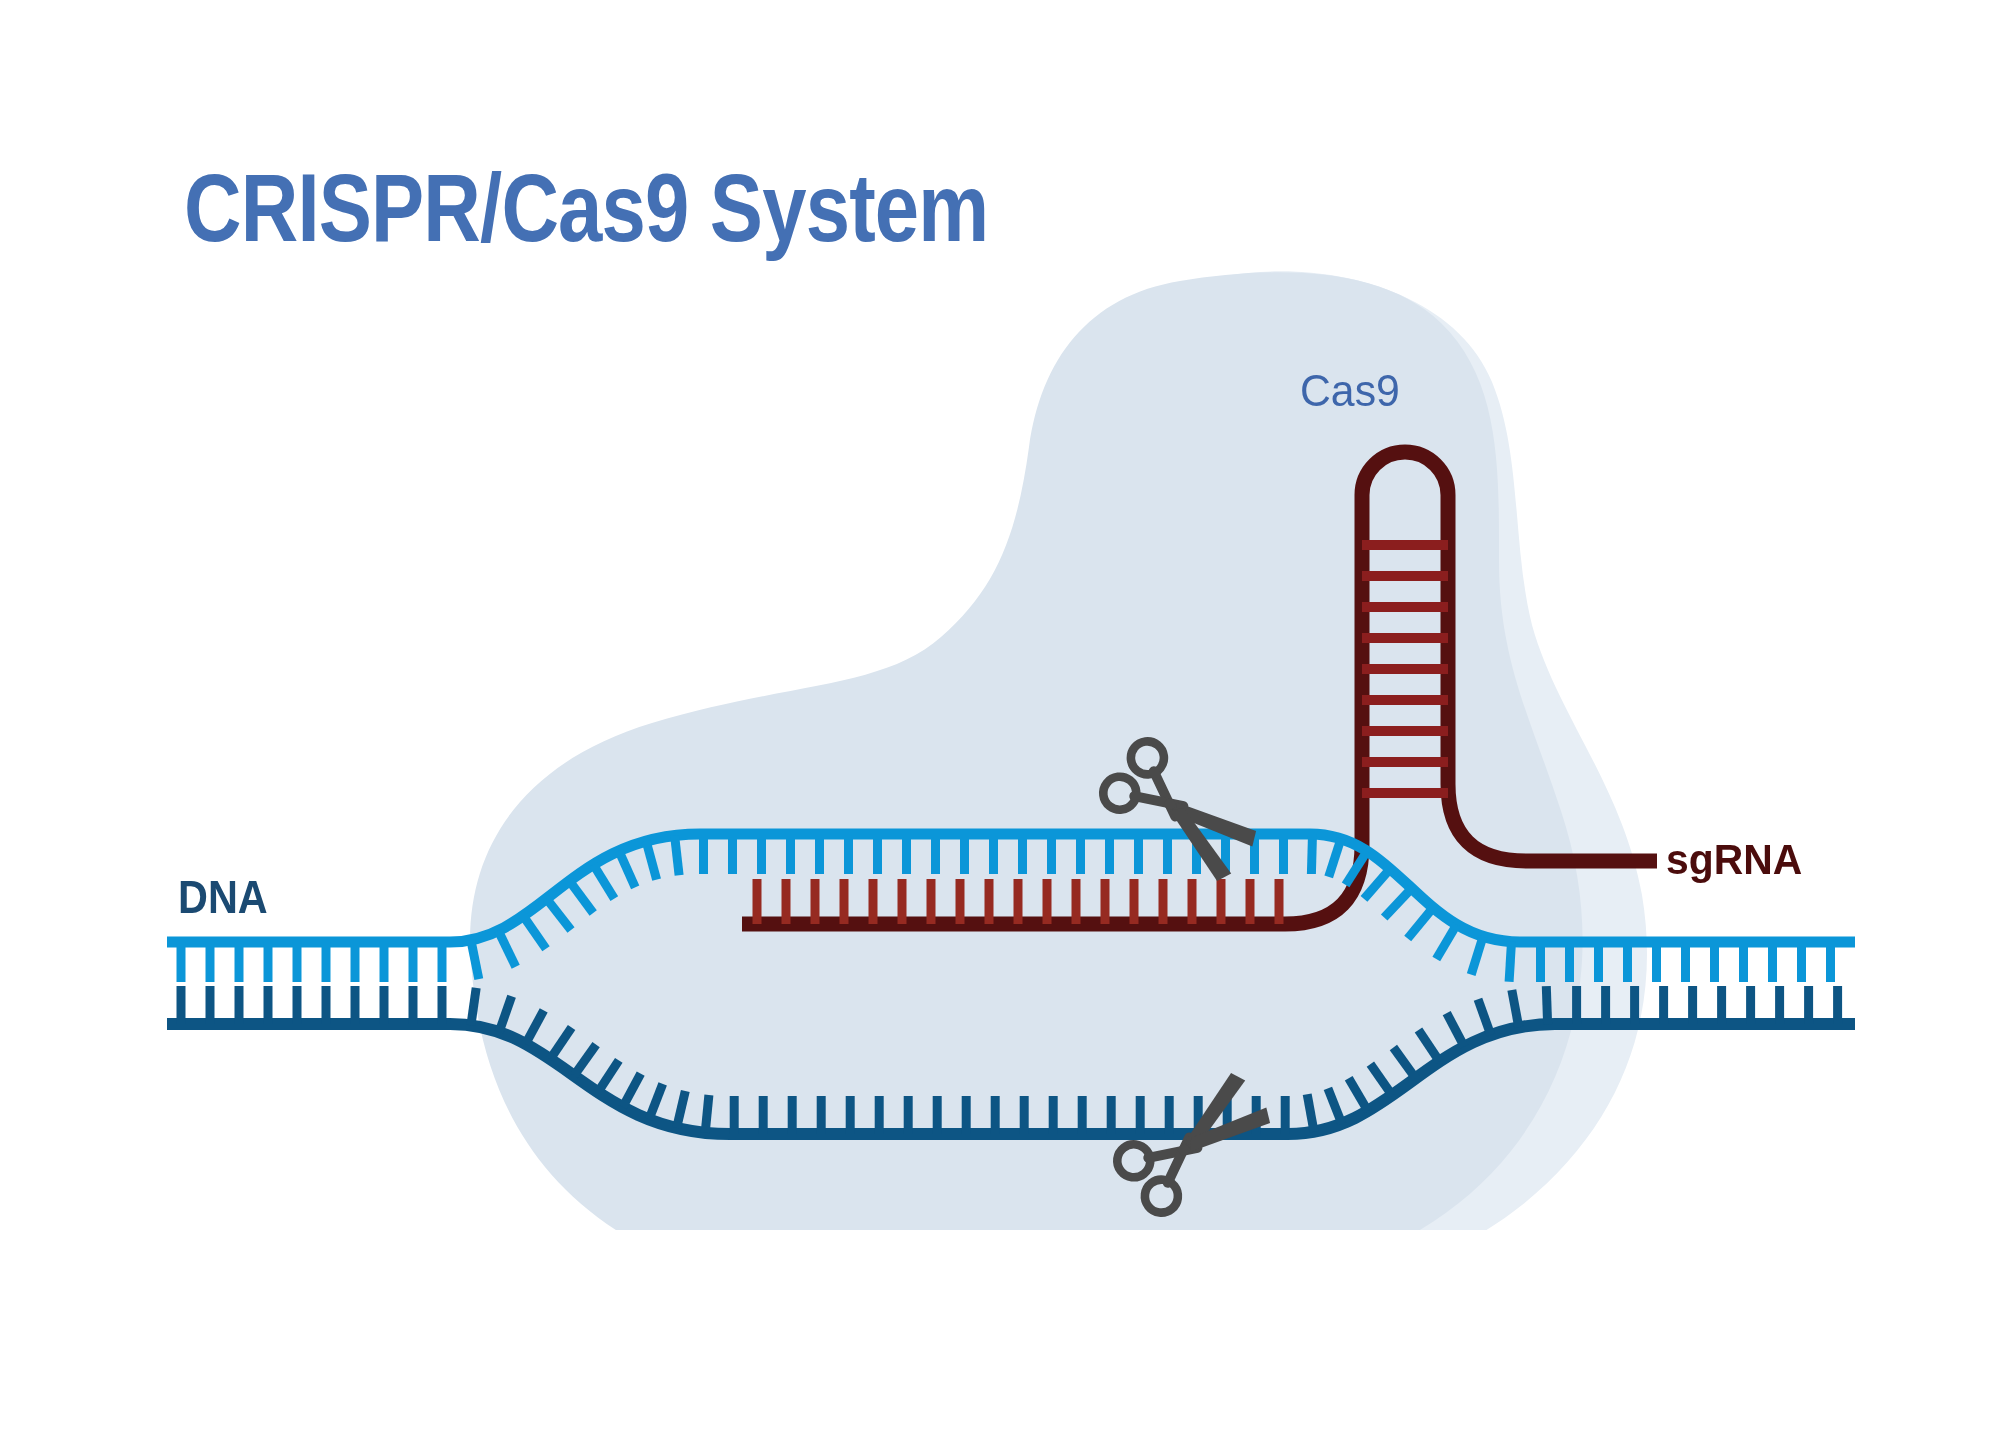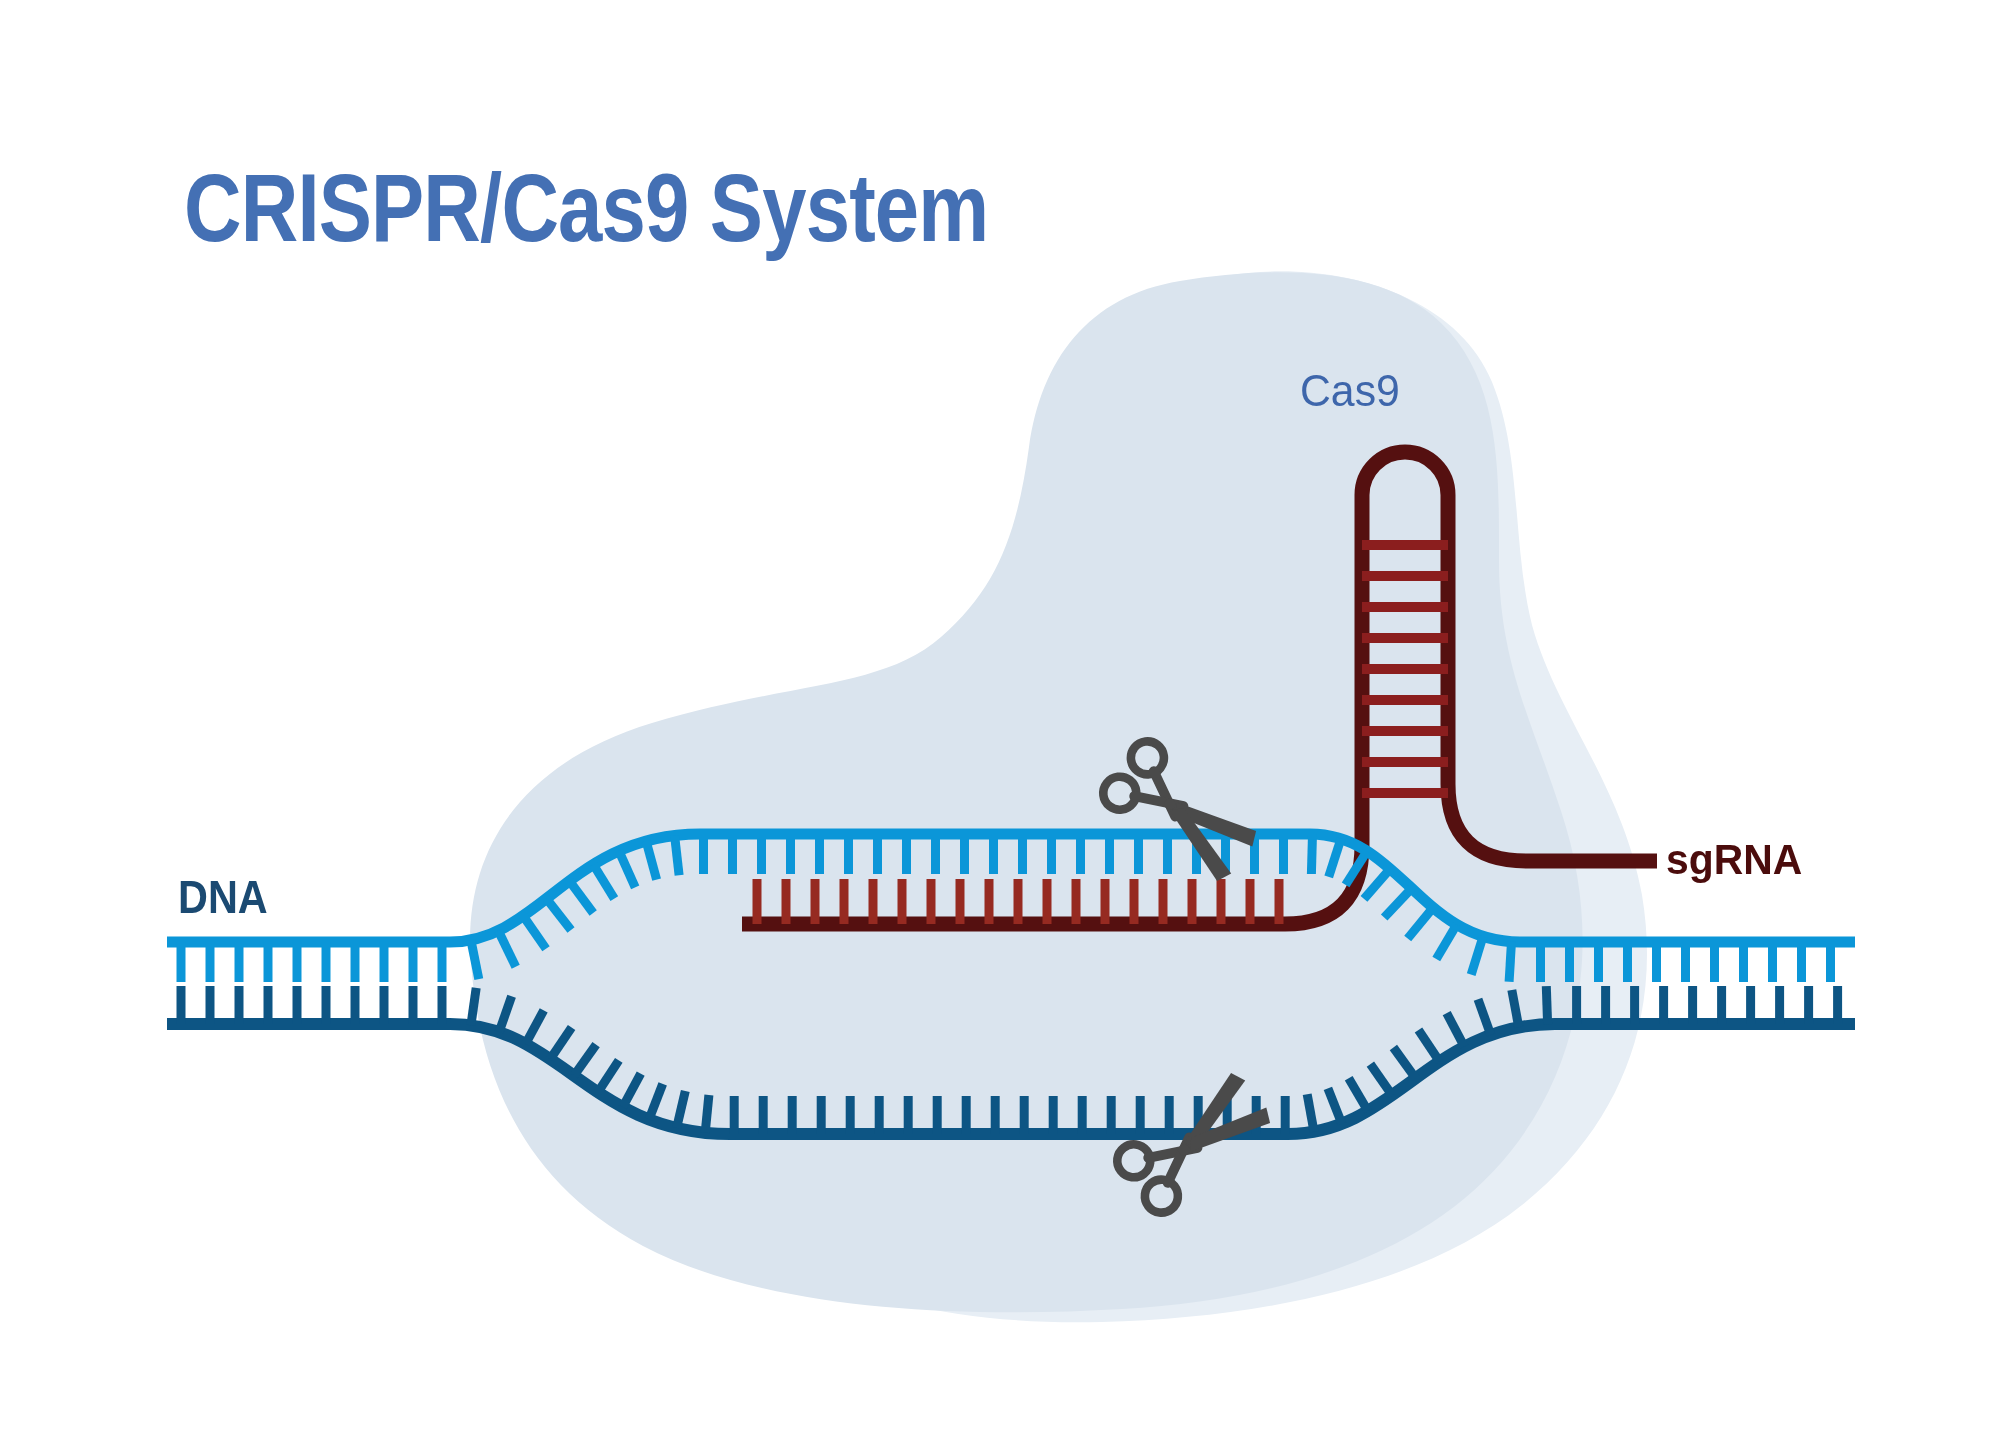--- a/index.html
+++ b/index.html
@@ -1,16 +1,16 @@
 <!DOCTYPE html>
 <html><head>
 <meta charset="utf-8">
 <style>
   html,body{margin:0;padding:0;background:#fff;}
-  .stage{position:relative;width:2000px;height:1454px;background:#fff;overflow:hidden;
+  .stage{position:relative;width:2000px;height:1230px;background:#fff;overflow:hidden;
          font-family:"Liberation Sans", sans-serif;}
   .stage svg{position:absolute;left:0;top:0;}
   .page-title{position:absolute;left:184px;top:158px;font-size:96px;font-weight:bold;
               line-height:1.05;letter-spacing:-1px;transform:scaleX(.83);transform-origin:left top;
               white-space:nowrap;}
   .lbl{position:absolute;white-space:nowrap;line-height:1;}
   .lbl-dna{left:178px;top:874px;font-size:46px;font-weight:bold;transform:scaleX(.9);transform-origin:left top;}
   .lbl-cas9{left:1300px;top:368px;font-size:45px;font-weight:500;transform:scaleX(.95);transform-origin:left top;}
   .lbl-sgrna{left:1666px;top:838px;font-size:43px;font-weight:bold;transform:scaleX(.95);transform-origin:left top;}
 </style>

